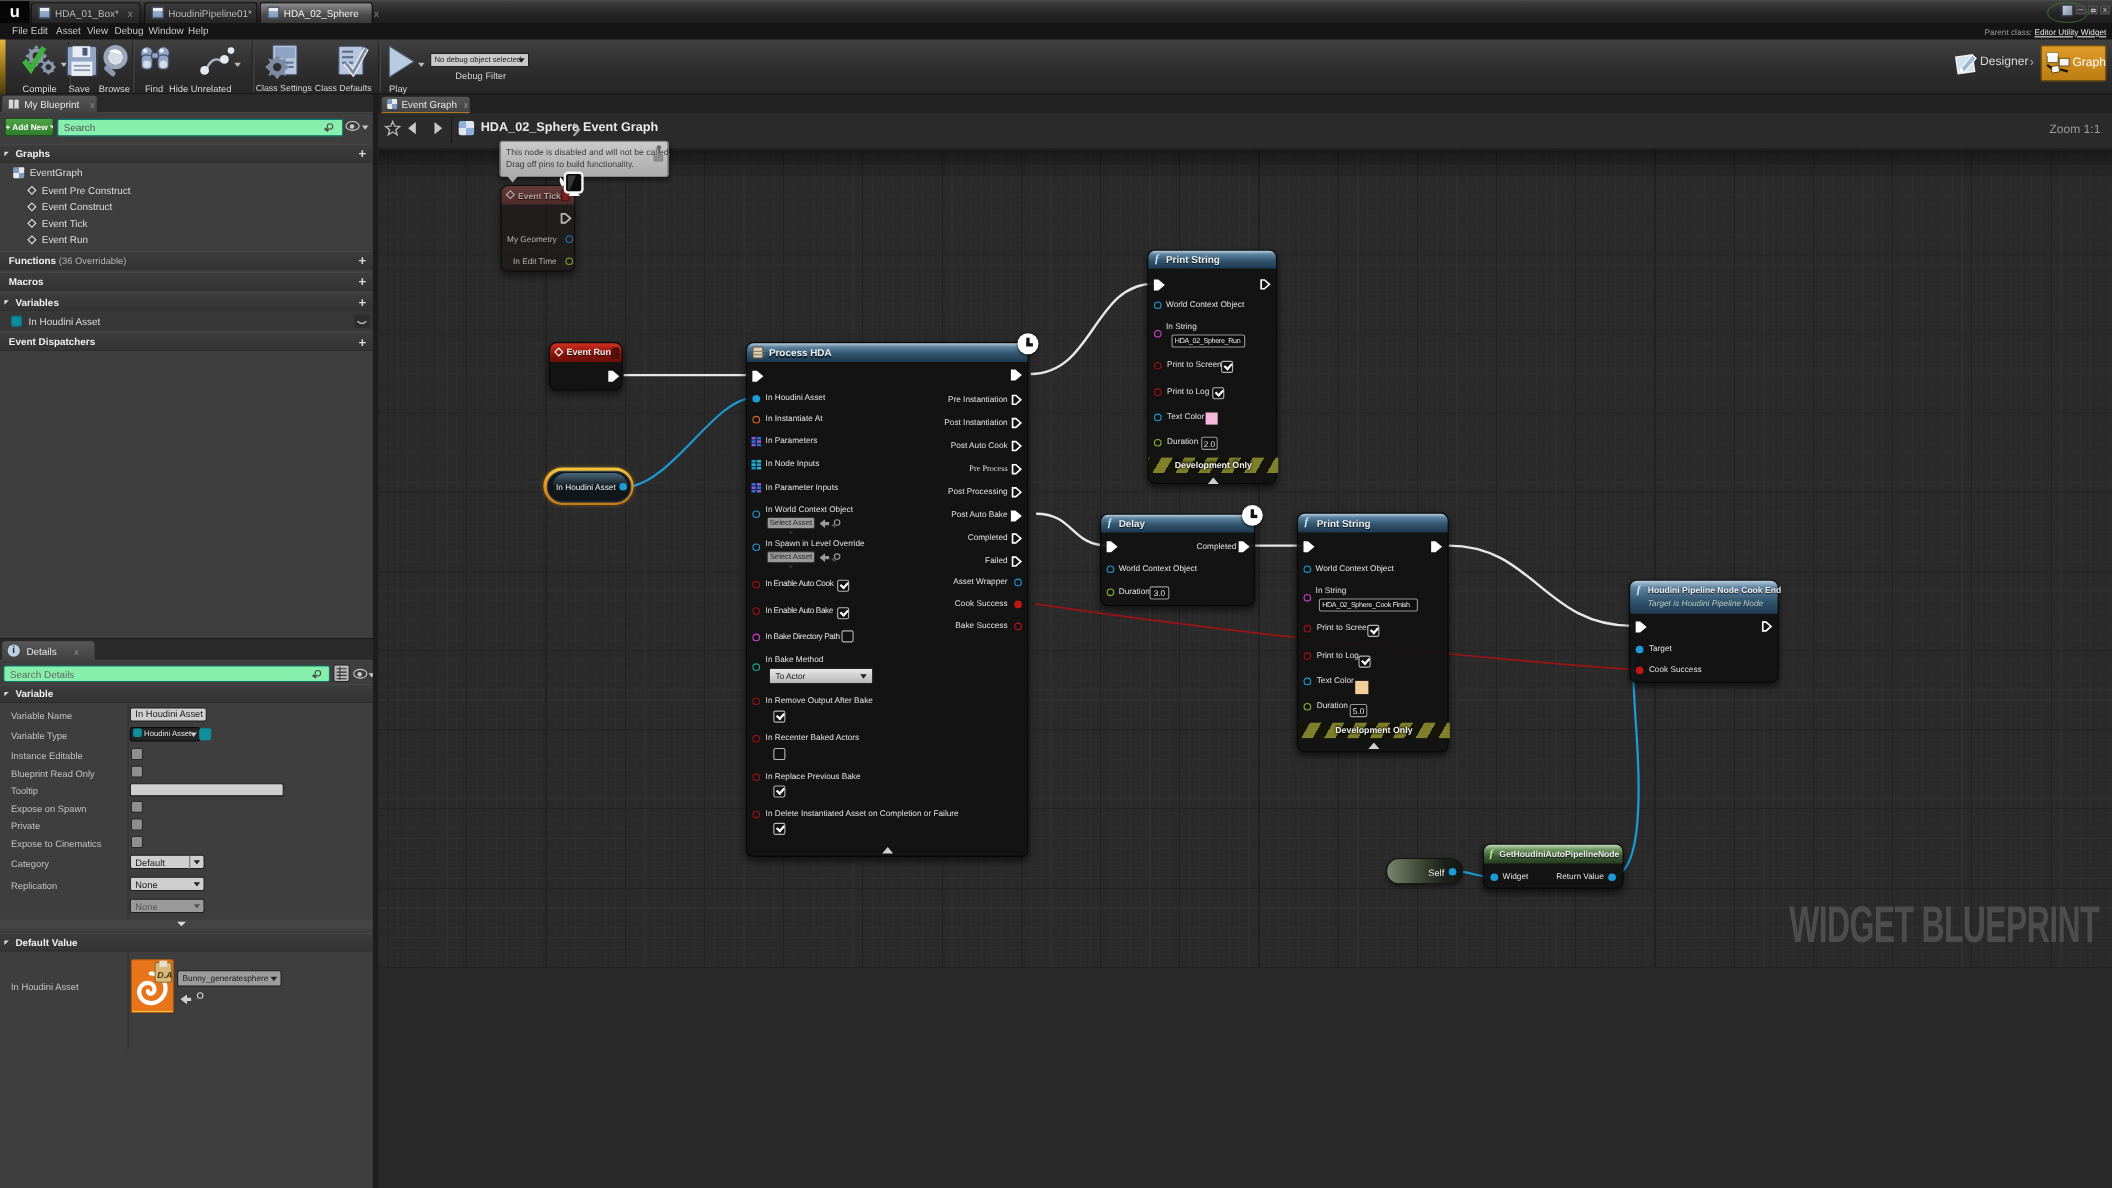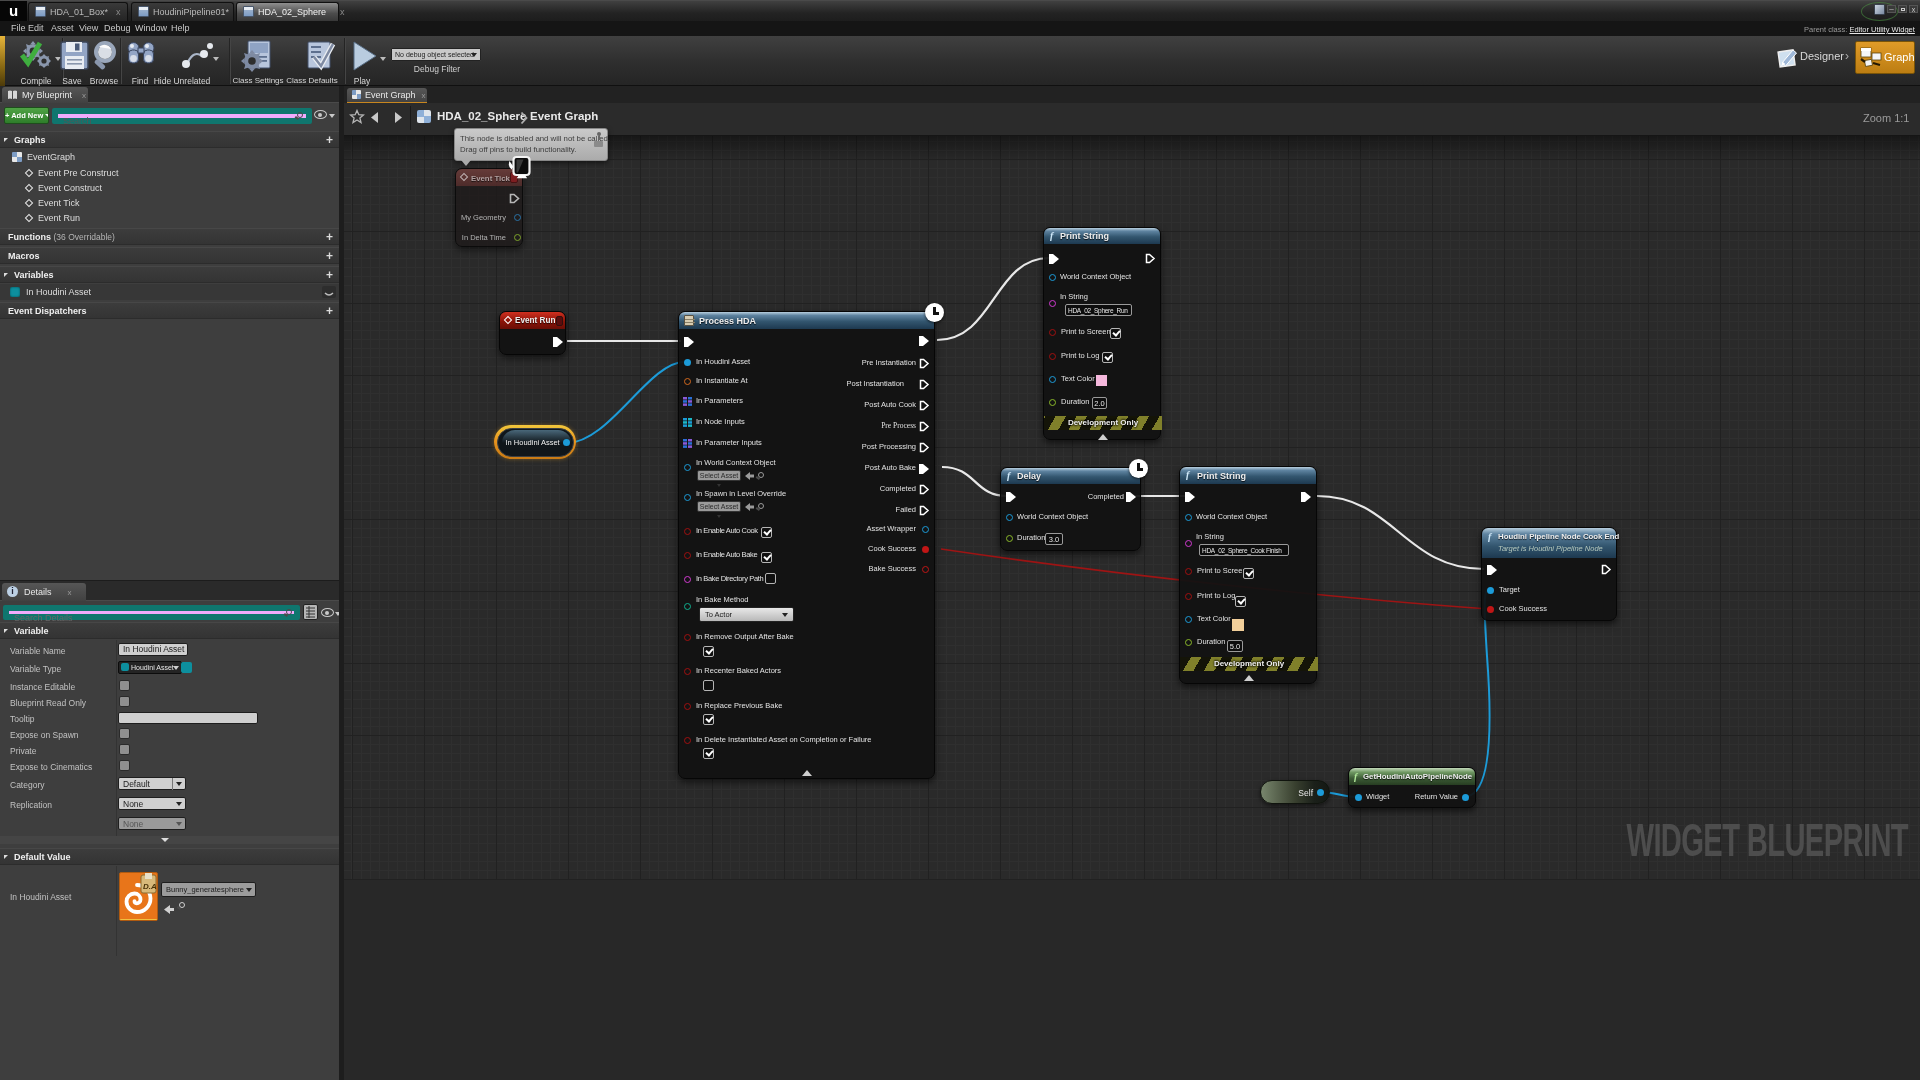--- a/index.html
+++ b/index.html
@@ -21,21 +21,21 @@
 .tlabel{position:absolute;color:#d6d6d6;font-size:8.5px;text-align:center;}
 .tcaret{position:absolute;width:0;height:0;border-left:3.5px solid transparent;border-right:3.5px solid transparent;border-top:4px solid #bbb;}
 
 #leftcol{position:absolute;left:0;top:86px;width:339px;height:994px;background:#3e3e3e;}
 .ptabbar{position:absolute;left:0;width:339px;background:#2a2a2a;border-bottom:1px solid #4a4a4a;}
 .ptab{position:absolute;top:2px;border-radius:3px 3px 0 0;background:linear-gradient(180deg,#565656,#414141);color:#e8e8e8;font-size:9px;white-space:nowrap;}
 .cat{position:absolute;left:0;width:339px;height:17px;background:linear-gradient(180deg,#3c3c3c,#343434);border-top:1px solid #474747;border-bottom:1px solid #2c2c2c;color:#efefef;font-weight:bold;font-size:9px;line-height:17px;}
 .cat .plus{position:absolute;right:6px;top:0px;color:#dcdcdc;font-weight:bold;font-size:12px;}
 .trow{position:absolute;color:#dedede;font-size:9px;white-space:nowrap;}
 .diamond{display:inline-block;width:6px;height:6px;border:1.4px solid #e6e6e6;transform:rotate(45deg);background:transparent;margin-right:6px;}
-.searchbox{position:absolute;background:#f0abfc;border:6px solid #0f766e;border-radius:2px;color:#555;font-size:9px;}
+.searchbox{position:absolute;background:#86efac;border:1px solid #0f766e;border-radius:2px;color:#555;font-size:9px;}
 .mag{position:absolute;width:6px;height:6px;border:1.5px solid #4a4a4a;border-radius:50%;}
 .mag::after{content:"";position:absolute;left:-3px;top:4px;width:4px;height:1.5px;background:#4a4a4a;transform:rotate(35deg);}
 
 .drow{position:absolute;color:#c2c2c2;font-size:8.5px;white-space:nowrap;}
 .dinput{position:absolute;background:#cfcfcf;border:1px solid #1e1e1e;border-radius:2px;color:#1c1c1c;font-size:8.5px;padding-left:4px;line-height:11px;}
 .ddrop{position:absolute;background:#cfcfcf;border:1px solid #1e1e1e;border-radius:2px;color:#1c1c1c;font-size:8.5px;padding-left:4px;}
 .dcaret{position:absolute;width:0;height:0;border-left:3.5px solid transparent;border-right:3.5px solid transparent;border-top:4.5px solid #222;}
 .cbl{position:absolute;width:11px;height:11px;background:#8f8f8f;border-radius:2px;border:1px solid #2a2a2a;}
 
 #gtabbar{position:absolute;left:344px;top:86px;width:1576px;height:17px;background:#222222;}
@@ -339,21 +339,21 @@
 <div class="node" style="left:111px;top:32px;width:68px;height:79px;opacity:0.85;background:rgba(30,26,26,0.9);">
  <div class="nhead" style="height:17px;background:linear-gradient(180deg,#7a4340,#5a2e2c);opacity:0.9;"></div>
  <span style="position:absolute;left:5px;top:5px;width:6px;height:6px;border:1.2px solid #d8c8c8;transform:rotate(45deg);"></span>
  <div class="ntitle" style="position:absolute;left:15px;top:4.5px;font-size:7.8px;color:#cbb6b6;">Event Tick</div>
  <div class="abs" style="left:54px;top:3px;width:8px;height:11px;background:#8c1d20;border-radius:2px;border:1px solid #4a0e10;"></div>
  <svg class="abs" style="left:53px;top:24px;" width="11" height="11">
           <path d="M1.5 1.5 h3.5 l4.5 4 -4.5 4 h-3.5 z" fill="none" stroke="#cfcfcf" stroke-width="1.6"></path>
         </svg>
  <div class="pinr" style="right:16px;top:44px;color:#c9c9c9;">My Geometry</div>
  <div class="pc" style="left:58px;top:45px;border:1.6px solid #2a7fbc;"></div>
- <div class="pinr" style="right:16px;top:64px;color:#c9c9c9;">In Delta Time</div>
+ <div class="pinr" style="right:16px;top:64px;color:#c9c9c9;">In Edit Time</div>
  <div class="pc" style="left:58px;top:65px;border:1.6px solid #8ab82a;"></div>
 </div>
 
 <div class="node" style="left:155px;top:175px;width:67px;height:44px;">
  <div class="nhead" style="height:17px;background:linear-gradient(180deg,#d03020,#8c1408 55%,#6a0e06);"></div>
  <span style="position:absolute;left:5px;top:5px;width:6px;height:6px;border:1.4px solid #fff;transform:rotate(45deg);"></span>
  <div class="ntitle" style="position:absolute;left:15px;top:4px;font-size:8.2px;">Event Run</div>
  <div class="abs" style="left:56px;top:4px;width:7px;height:10px;background:#5a0d0d;border-radius:2px;border:1px solid #30100e;"></div>
  <svg class="abs" style="left:52px;top:24px;" width="12" height="12">
           <path d="M1 1 h4 l6 5 -6 5 h-4 z" fill="#fff"></path>
@@ -451,21 +451,21 @@
         <div class="cbn ck" style="left:24px;top:402px;"></div>
  <div class="pc" style="left:5px;top:425px;border:1.8px solid #a01010;"></div>
         <div class="pinl" style="left:17px;top:423px;">In Delete Instantiated Asset on Completion or Failure</div>
         <div class="cbn ck" style="left:24px;top:436px;"></div>
  <div class="uparr" style="left:123px;top:458px;"></div>
 
  <div class="pinr" style="right:18px;top:46px;">Pre Instantiation</div>
  <svg class="abs" style="right:4px;top:46px;" width="11" height="11">
           <path d="M1.5 1.5 h3 l4.5 4 -4.5 4 h-3 z" fill="none" stroke="#fff" stroke-width="1.5"></path>
         </svg>
- <div class="pinr" style="right:30px;top:67px;">Post Instantiation</div>
+ <div class="pinr" style="right:18px;top:67px;">Post Instantiation</div>
  <svg class="abs" style="right:4px;top:67px;" width="11" height="11">
           <path d="M1.5 1.5 h3 l4.5 4 -4.5 4 h-3 z" fill="none" stroke="#fff" stroke-width="1.5"></path>
         </svg>
  <div class="pinr" style="right:18px;top:88px;">Post Auto Cook</div>
  <svg class="abs" style="right:4px;top:88px;" width="11" height="11">
           <path d="M1.5 1.5 h3 l4.5 4 -4.5 4 h-3 z" fill="none" stroke="#fff" stroke-width="1.5"></path>
         </svg>
  <div class="pinr" style="right:18px;top:109px;font-family:Liberation Serif, serif;">Pre Process</div>
  <svg class="abs" style="right:4px;top:109px;" width="11" height="11">
           <path d="M1.5 1.5 h3 l4.5 4 -4.5 4 h-3 z" fill="none" stroke="#fff" stroke-width="1.5"></path>

